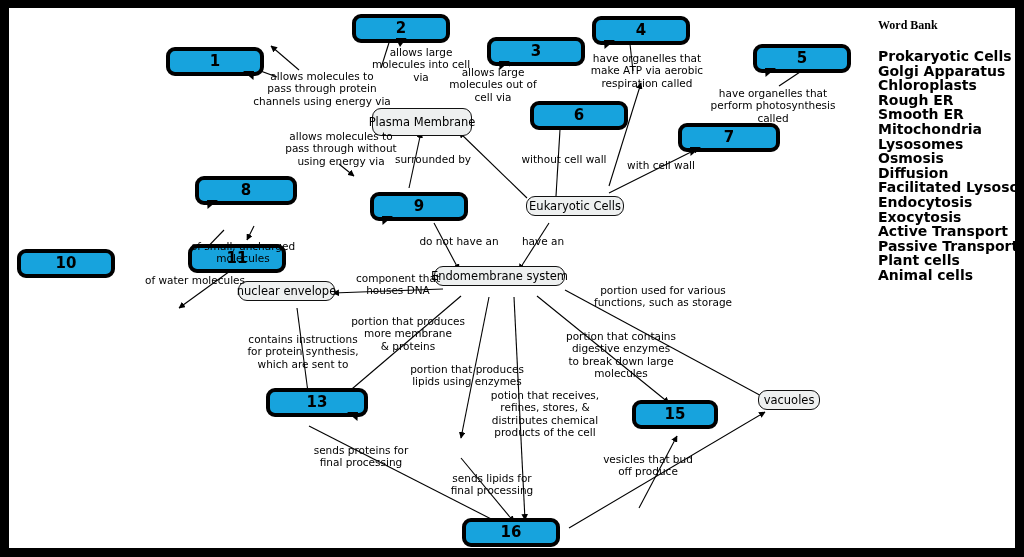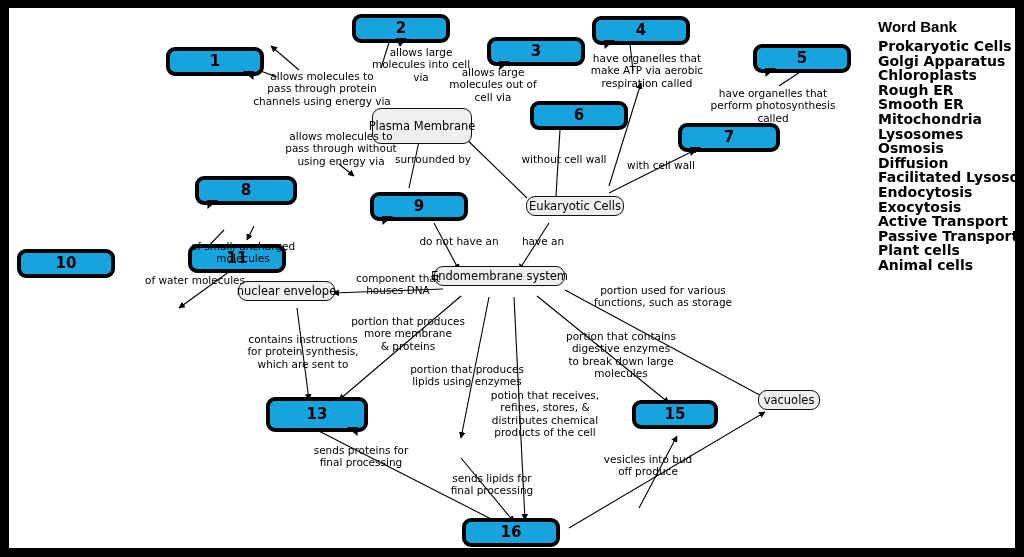--- a/index.html
+++ b/index.html
@@ -89,25 +89,25 @@
   }
 
   
   #wordbank {
     position: absolute;
     left: 869px; top: 10px;
     width: 140px;
     z-index: 7;
   }
   #wb-title {
-    font-size: 15px;
+    font-size: 12px;
     font-weight: 700;
     color: #000;
-    margin-bottom: 4px;
-    font-family: Liberation Sans, sans-serif;
+    margin-bottom: 16px;
+    font-family: Liberation Serif, serif;
   }
   .wb-item {
     font-size: 14px;
     font-weight: 700;
     color: #000;
     line-height: 14.6px;
     font-family: "DejaVu Sans", sans-serif;
     white-space: nowrap;
   }
 </style>
@@ -199,28 +199,28 @@
 
     <div class="bbox tail-bl" style="left:186px; top:168px; width:102px; height:29px;">8</div>
 
     <div class="bbox tail-bl" style="left:361px; top:184px; width:98px;  height:29px;">9</div>
 
     <div class="bbox tail-none" style="left:8px;   top:241px; width:98px;  height:29px;">10</div>
 
     <div class="bbox tail-none" style="left:179px; top:236px; width:98px;  height:29px;">11</div>
 
 
-    <div class="bbox tail-br" style="left:257px; top:389px; width:102px; height:35px;">13</div>
+    <div class="bbox tail-br" style="left:257px; top:380px; width:102px; height:29px;">13</div>
 
 
     <div class="bbox tail-none" style="left:623px; top:392px; width:86px;  height:29px;">15</div>
 
     <div class="bbox tail-none" style="left:453px; top:510px; width:98px;  height:29px;">16</div>
 
-    <div class="node" style="left:363px; top:100px; width:100px; height:36px;">Plasma Membrane</div>
+    <div class="node" style="left:363px; top:100px; width:100px; height:28px;">Plasma Membrane</div>
 
     <div class="node" style="left:517px; top:188px; width:98px;  height:20px;">Eukaryotic Cells</div>
 
     <div class="node" style="left:425px; top:258px; width:131px; height:20px;">Endomembrane system</div>
 
     <div class="node" style="left:229px; top:273px; width:97px;  height:20px;">nuclear envelope</div>
 
     <div class="node" style="left:749px; top:382px; width:62px;  height:20px;">vacuoles</div>
 
     <div class="lbl" style="left:233px; top:62px;  width:160px;">allows molecules to
@@ -289,21 +289,21 @@
 refines, stores, &amp;
 distributes chemical
 products of the cell</div>
 
     <div class="lbl" style="left:294px; top:436px; width:116px;">sends proteins for
 final processing</div>
 
     <div class="lbl" style="left:432px; top:464px; width:102px;">sends lipids for
 final processing</div>
 
-    <div class="lbl" style="left:584px; top:445px; width:110px;">vesicles into bud
+    <div class="lbl" style="left:584px; top:445px; width:110px;">vesicles that bud
 off produce</div>
 
     <div id="wordbank">
       <div id="wb-title">Word Bank</div>
       <div>
         <div class="wb-item">Prokaryotic Cells</div>
         <div class="wb-item">Golgi Apparatus</div>
         <div class="wb-item">Chloroplasts</div>
         <div class="wb-item">Rough ER</div>
         <div class="wb-item">Smooth ER</div>

